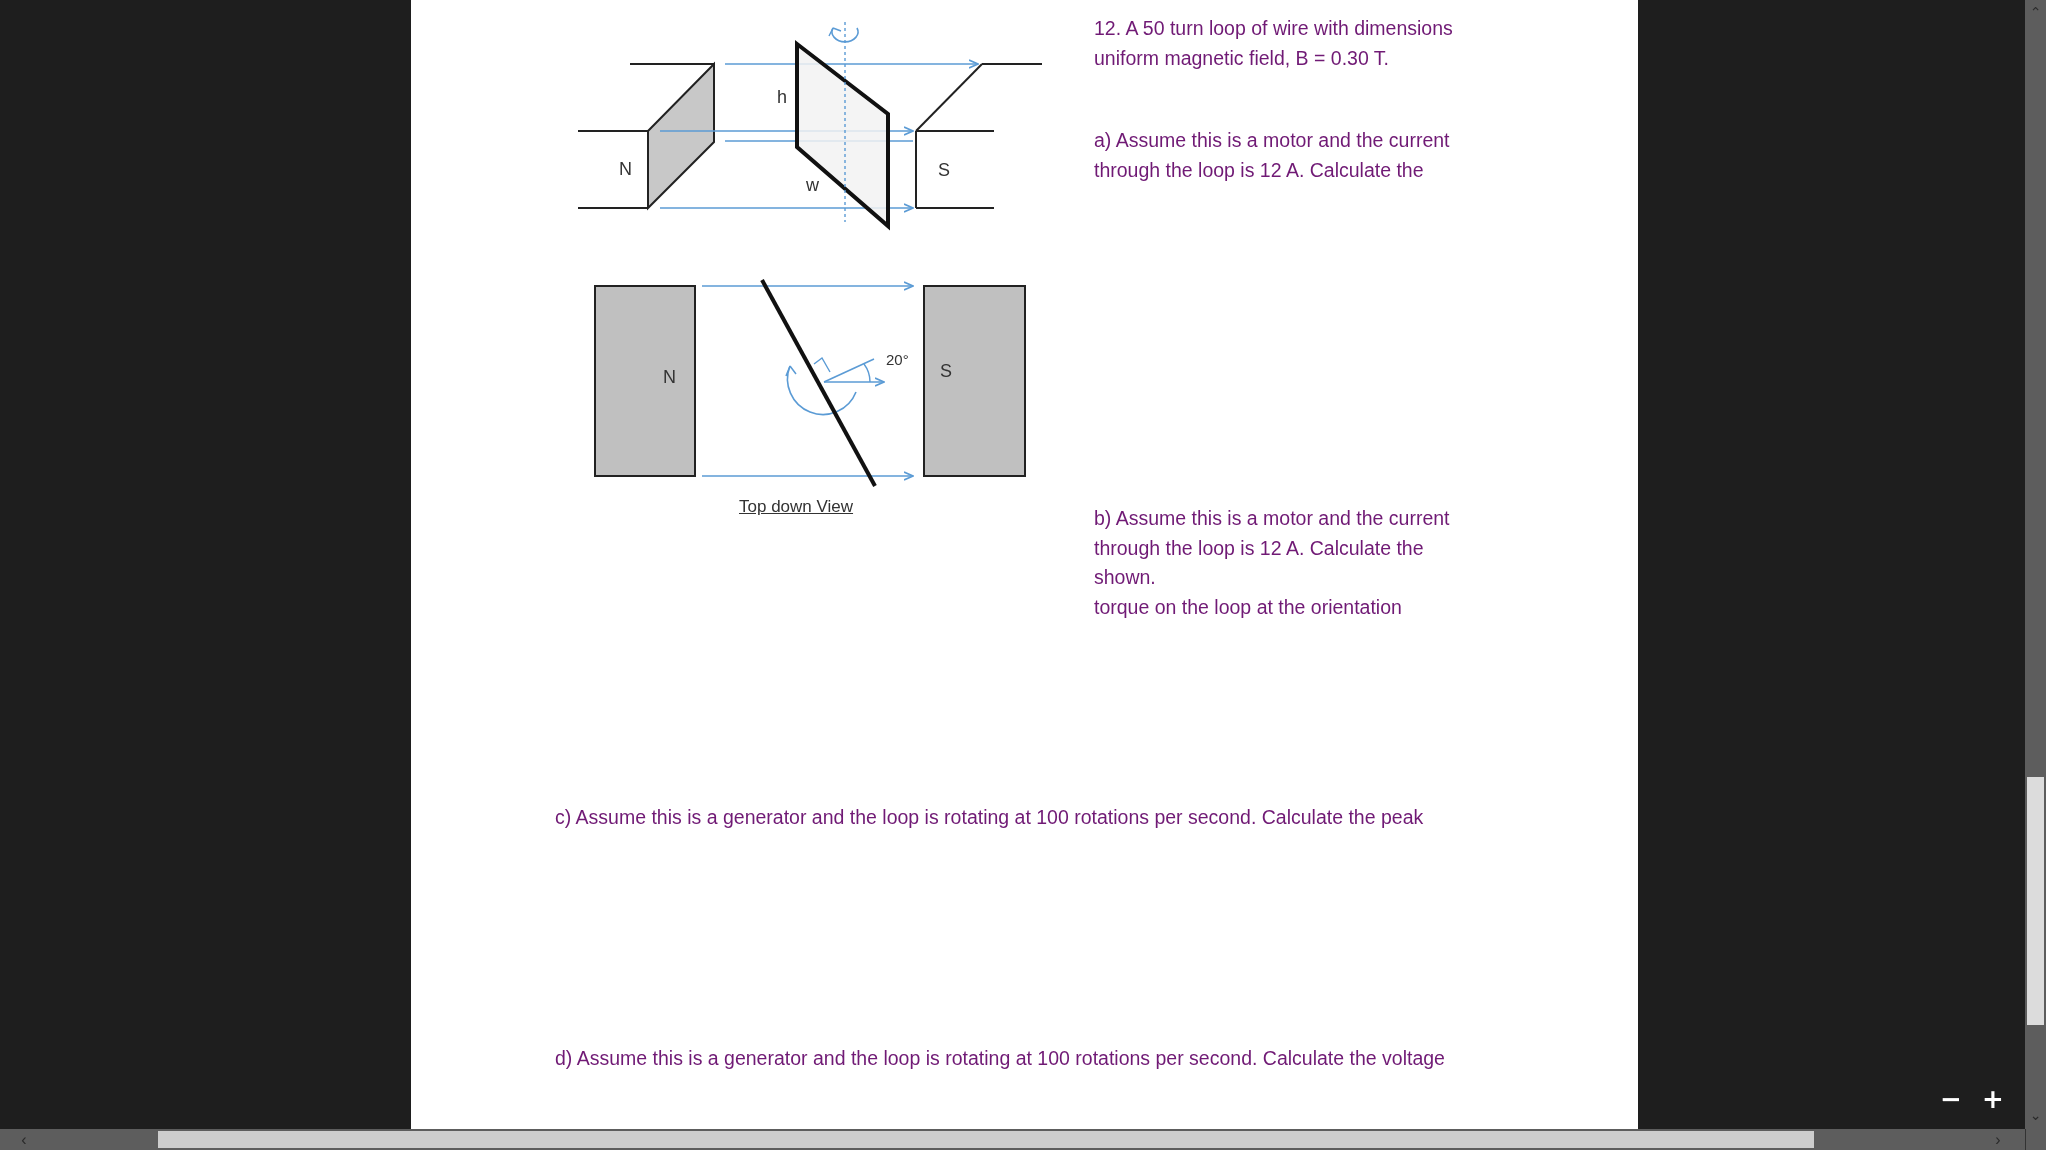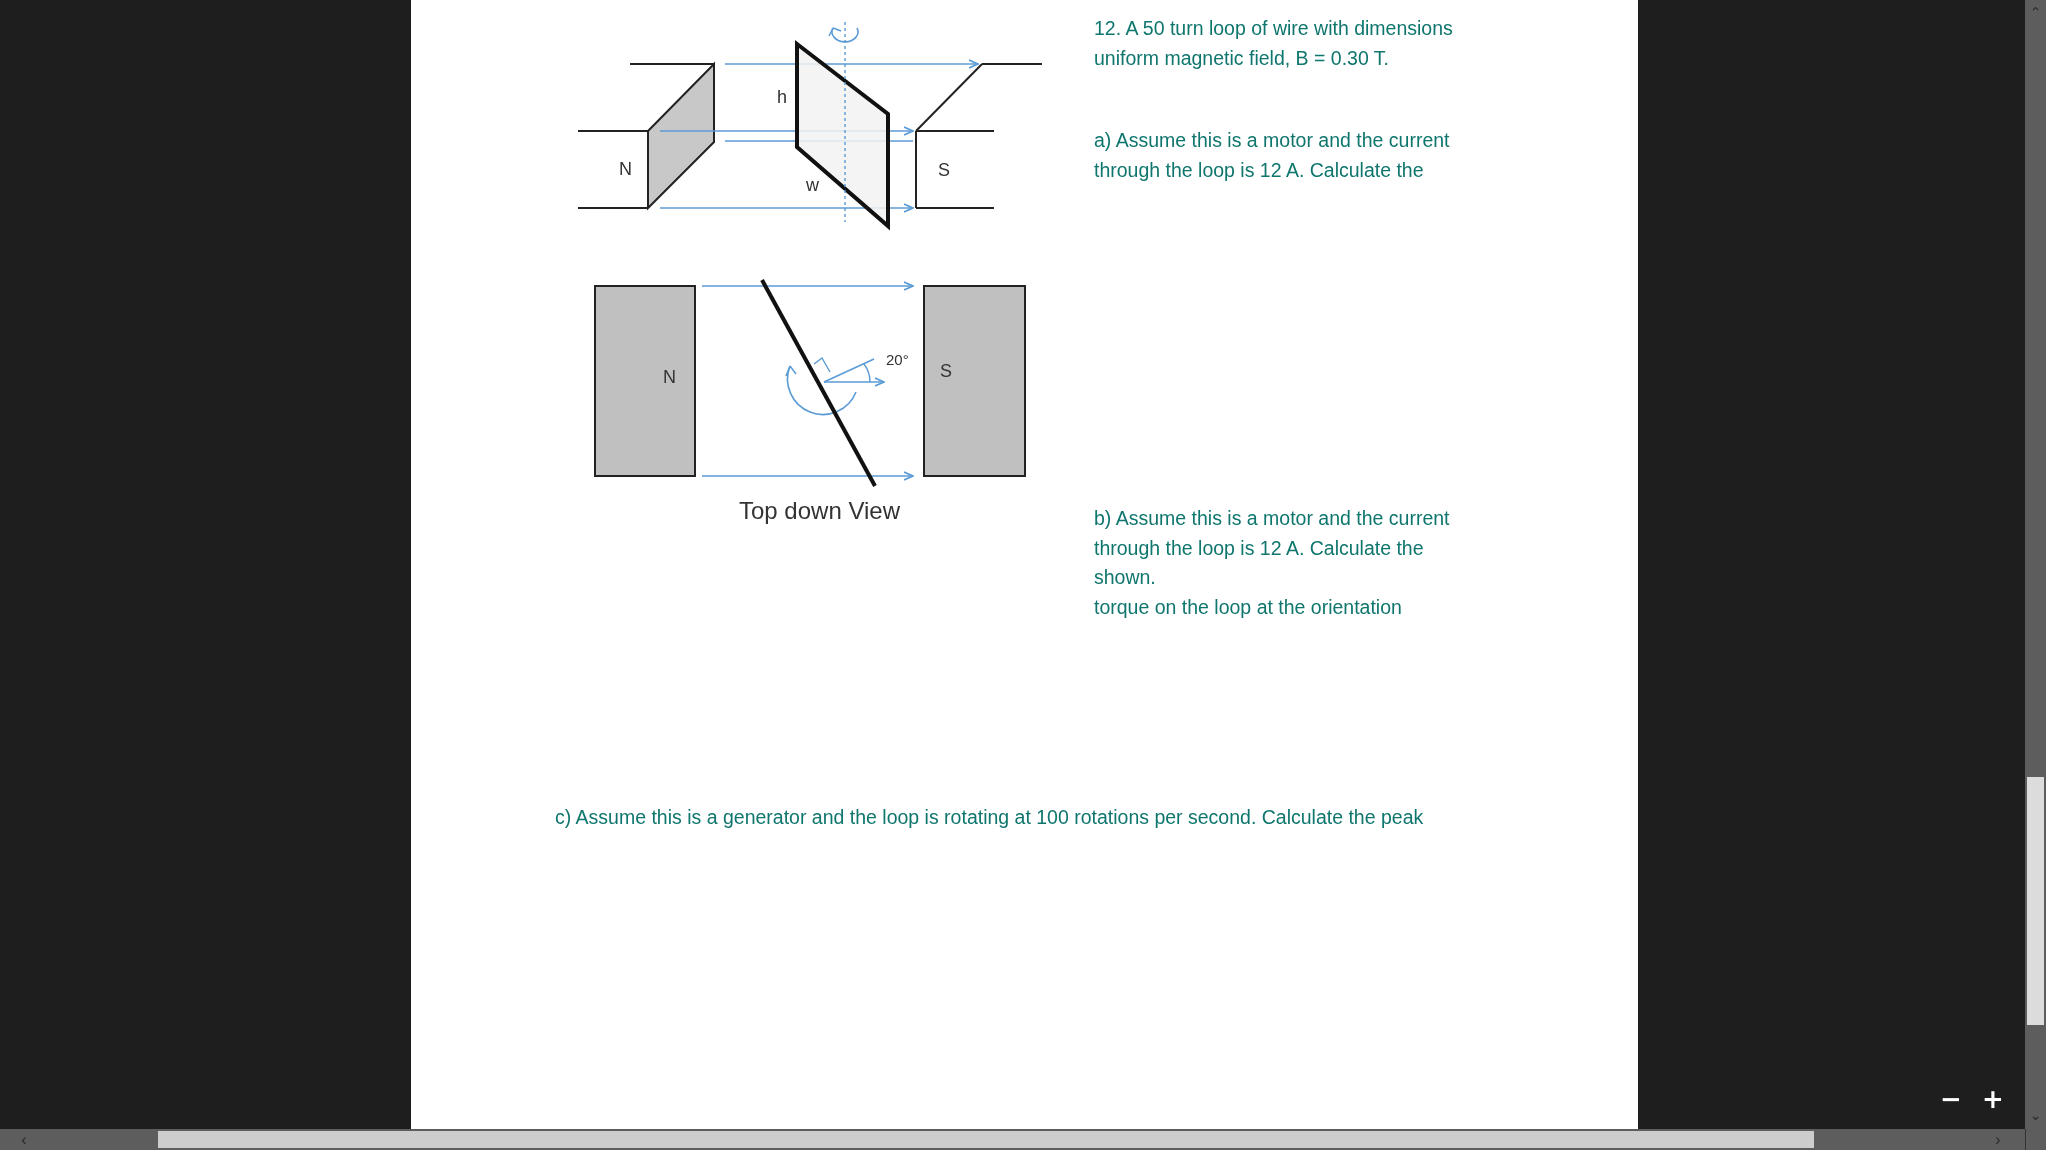--- a/index.html
+++ b/index.html
@@ -7,21 +7,21 @@
     width: 2046px; height: 1150px; overflow: hidden;
     background: #1e1e1e; position: relative;
     font-family: "Liberation Sans", "DejaVu Sans", sans-serif;
   }
   .page {
     position: absolute; left: 411px; top: 0; width: 1227px; height: 1129px;
     background: #ffffff;
   }
   .diagram { position: absolute; left: 0; top: 0; }
   .txt {
-    position: absolute; color: #0f766e; font-size: 19.5px; line-height: 29.5px;
+    position: absolute; color: #701a75; font-size: 19.5px; line-height: 29.5px;
     font-family: "Liberation Sans", sans-serif;
   }
   .txt p { margin: 0; }
   .q-intro { left: 683px; top: 14px; width: 420px; }
   .q-a { left: 683px; top: 126px; width: 420px; }
   .q-b { left: 683px; top: 504px; width: 420px; }
   .q-c { left: 144px; top: 803px; width: 1000px; }
   .q-d { left: 144px; top: 1044px; width: 1000px; }
   .lbl { position: absolute; font-size: 18px; color: #333; font-family: "Liberation Sans", sans-serif; }
 
@@ -101,40 +101,41 @@
   </svg>
 
   <span class="lbl" style="left:208px; top:159px;">N</span>
   <span class="lbl" style="left:527px; top:160px;">S</span>
   <span class="lbl" style="left:366px; top:87px;">h</span>
   <span class="lbl" style="left:395px; top:175px;">w</span>
 
   <span class="lbl" style="left:252px; top:367px;">N</span>
   <span class="lbl" style="left:529px; top:361px;">S</span>
   <span class="lbl" style="left:475px; top:351px; font-size:15px;">20°</span>
-  <span class="lbl" style="left:328px; top:497px; font-size:24px;">Top down View</span>
+  <span class="lbl" style="left:328px; top:497px; font-size:17px;text-decoration:underline;">Top down View</span>
 
   <div class="txt q-intro">
     <p>12. A 50 turn loop of wire with dimensions</p>
     <p>uniform magnetic field, B = 0.30 T.</p>
   </div>
   <div class="txt q-a">
     <p>a) Assume this is a motor and the current</p>
     <p>through the loop is 12 A.  Calculate the</p>
   </div>
   <div class="txt q-b">
     <p>b) Assume this is a motor and the current</p>
     <p>through the loop is 12 A.  Calculate the</p>
     <p>shown.</p>
     <p>torque on the loop at the orientation</p>
   </div>
   <div class="txt q-c">
     <p>c) Assume this is a generator and the loop is rotating at 100 rotations per second.  Calculate the peak</p>
   </div>
   <div class="txt q-d">
+    <p>d) Assume this is a generator and the loop is rotating at 100 rotations per second.  Calculate the voltage</p>
   </div>
 </div>
 
 <span class="zoom-ctrl zoom-out">−</span>
 <span class="zoom-ctrl zoom-in">+</span>
 
 <div class="vscroll">
   <div class="arrow-up">⌃</div>
   <div class="thumb"></div>
   <div class="arrow-down">⌄</div>

